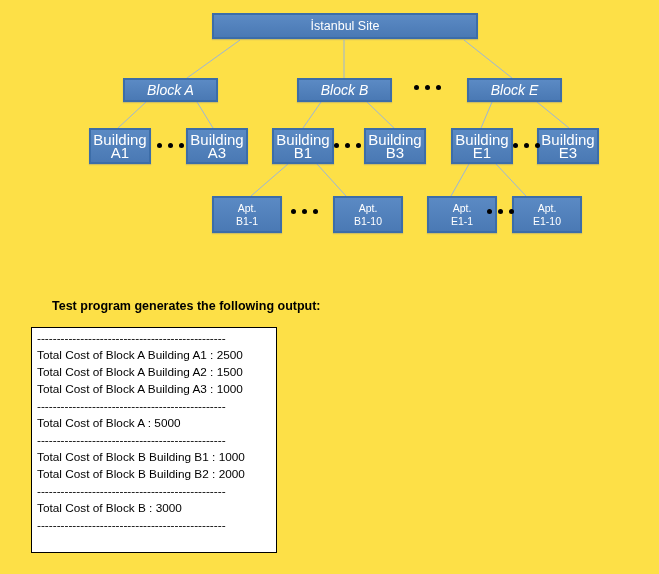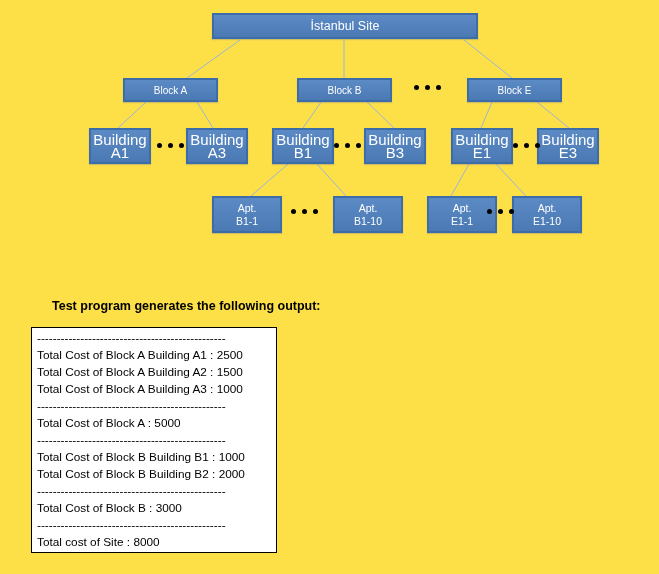--- a/index.html
+++ b/index.html
@@ -11,21 +11,21 @@
   .node{
     position:absolute;z-index:1;box-sizing:border-box;
     background:linear-gradient(#5b8ac4,#4a79b4);
     border:2px solid #3c6da8;
     color:#ffffff;
     display:flex;flex-direction:column;align-items:center;justify-content:center;
     text-align:center;
     box-shadow:0 1px 1px rgba(120,130,145,0.35);
   }
   .node.site{left:212px;top:13px;width:266px;height:26px;font-size:12.5px;}
-  .node.block{width:95px;height:24px;top:78px;font-size:10px;}
+  .node.block{width:95px;height:24px;top:78px;font-size:14px;font-style:italic;}
   .node.small{width:62px;height:36px;top:128px;font-size:15px;line-height:13px;}
   .node.apt{width:70px;height:37px;top:196px;font-size:10.5px;line-height:13px;}
   .dots{position:absolute;z-index:1;display:flex;align-items:center;gap:6px;}
   .dots i{display:block;width:5px;height:5px;border-radius:50%;background:#000000;}
   #out-heading{
     position:absolute;left:40px;top:299px;font-size:12.5px;font-weight:bold;color:#000000;margin-left:12px;
   }
   #out-box{
     position:absolute;left:31px;top:327px;width:246px;height:226px;box-sizing:border-box;
     border:1px solid #000000;background:#ffffff;color:#000000;
@@ -143,16 +143,15 @@
     <div class="oline">Total Cost of Block A Building A2 : 1500</div>
     <div class="oline">Total Cost of Block A Building A3 : 1000</div>
     <div class="oline">------------------------------------------------</div>
     <div class="oline">Total Cost of Block A : 5000</div>
     <div class="oline">------------------------------------------------</div>
     <div class="oline">Total Cost of Block B Building B1 : 1000</div>
     <div class="oline">Total Cost of Block B Building B2 : 2000</div>
     <div class="oline">------------------------------------------------</div>
     <div class="oline">Total Cost of Block B : 3000</div>
     <div class="oline">------------------------------------------------</div>
-    <div class="oline">Total cost of Site : 8000</div>
   </div>
 
 </div>
 
 </body></html>

